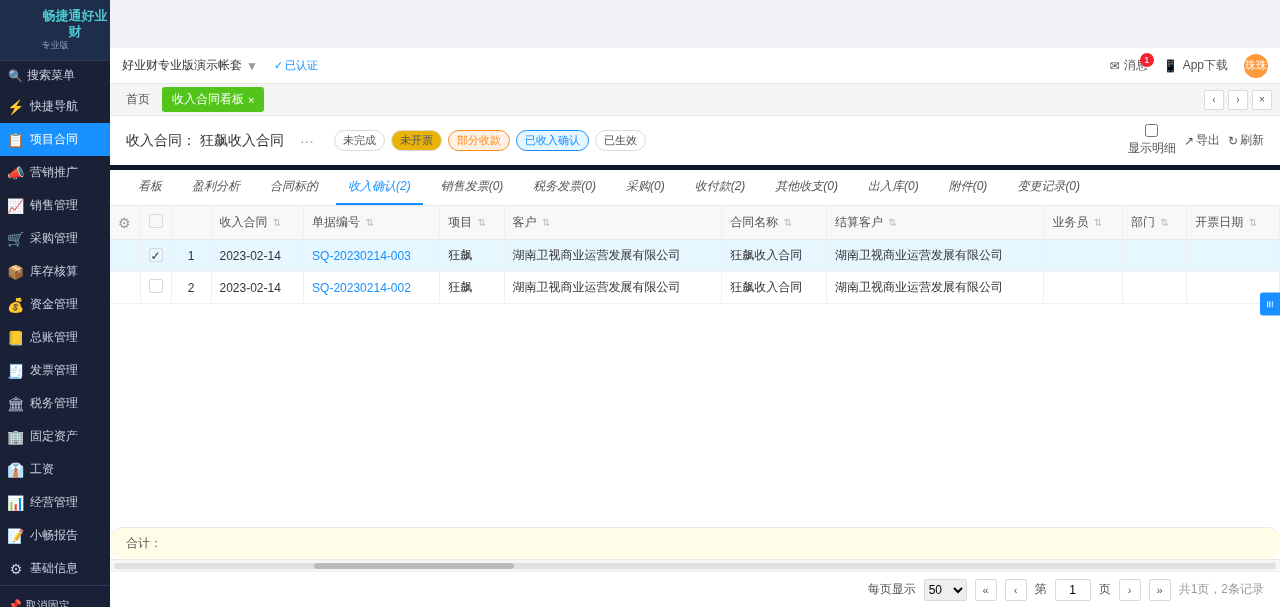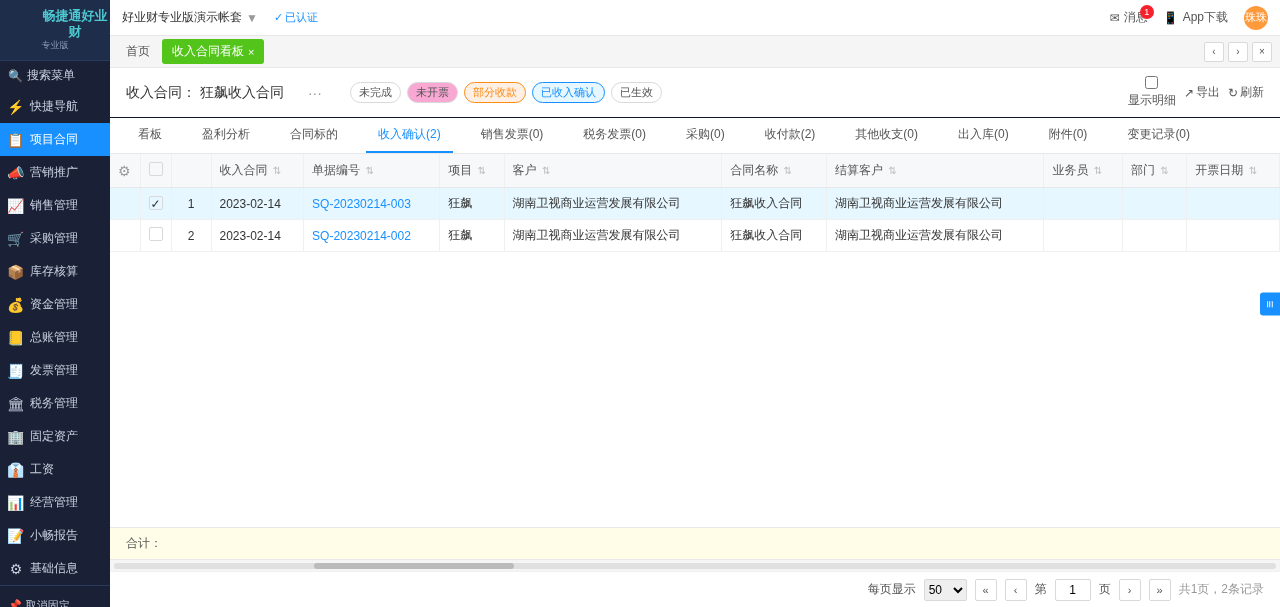--- a/index.html
+++ b/index.html
@@ -11,21 +11,21 @@
     .sidebar-logo-text { color: #4dc8d0; font-size: 13px; font-weight: bold; line-height: 1.2; padding-left: 40px; }
     .sidebar-logo-sub { color: #8a9ab5; font-size: 9px; }
     .sidebar-search { display: flex; align-items: center; padding: 6px 8px; cursor: pointer; color: #c8d0e0; font-size: 12px; }
     .sidebar-nav-item { display: flex; align-items: center; padding: 8px 8px; cursor: pointer; color: #c8d0e0; font-size: 12px; gap: 6px; }
     .sidebar-nav-item.active { background: #1890ff; color: #fff; }
     .sidebar-nav-item .nav-icon { width: 16px; height: 16px; display: flex; align-items: center; justify-content: center; font-size: 14px; }
     .sidebar-bottom { margin-top: auto; border-top: 1px solid #2a3a5c; padding: 6px 0; }
     .sidebar-bottom-item { display: flex; align-items: center; padding: 6px 8px; cursor: pointer; color: #c8d0e0; font-size: 11px; gap: 4px; }
 
     
-    .main { flex: 1; display: flex; flex-direction: column; overflow: hidden; }
+    .main { flex: 1; display: flex; flex-direction: column; overflow: hidden; margin-top: 48px; }
 
     
     .topbar { background: #fff; height: 36px; display: flex; align-items: center; padding: 0 12px; border-bottom: 1px solid #e8e8e8; gap: 8px; }
     .topbar-company { display: flex; align-items: center; gap: 4px; color: #333; font-size: 12px; }
     .topbar-verified { color: #1890ff; font-size: 11px; display: flex; align-items: center; gap: 2px; margin-left: 8px; }
     .topbar-right { margin-left: auto; display: flex; align-items: center; gap: 16px; font-size: 12px; color: #555; }
     .topbar-right-item { display: flex; align-items: center; gap: 4px; cursor: pointer; position: relative; }
     .badge { background: #f5222d; color: #fff; border-radius: 50%; width: 14px; height: 14px; font-size: 9px; display: flex; align-items: center; justify-content: center; position: absolute; top: -4px; right: -6px; }
     .avatar { width: 24px; height: 24px; border-radius: 50%; background: #ff9a3c; display: flex; align-items: center; justify-content: center; color: #fff; font-size: 11px; }
 
@@ -34,54 +34,54 @@
     .tabbar-home { color: #555; font-size: 12px; padding: 4px 8px; cursor: pointer; }
     .tabbar-tab { background: #52c41a; color: #fff; font-size: 12px; padding: 4px 10px; border-radius: 3px; cursor: pointer; display: flex; align-items: center; gap: 4px; }
     .tabbar-tab .close-btn { color: #fff; font-size: 11px; cursor: pointer; }
     .tabbar-nav { margin-left: auto; display: flex; gap: 4px; }
     .tabbar-nav-btn { width: 20px; height: 20px; background: #fff; border: 1px solid #d9d9d9; border-radius: 2px; cursor: pointer; display: flex; align-items: center; justify-content: center; font-size: 10px; color: #555; }
 
     
     .content { flex: 1; overflow: hidden; display: flex; flex-direction: column; background: #fff; margin: 0; }
 
     
-    .page-header { padding: 8px 16px; border-bottom: 1px solid #0f172a; display: flex; align-items: center; gap: 16px; }
+    .page-header { padding: 8px 16px; border-bottom: 5px solid #0f172a; display: flex; align-items: center; gap: 8px; }
     .page-title { font-size: 14px; color: #333; font-weight: 500; }
     .status-btn { padding: 2px 8px; border-radius: 12px; font-size: 11px; border: 1px solid #d9d9d9; cursor: pointer; background: #fff; color: #555; }
     .status-btn.active { background: #fff0e6; color: #fa8c16; border-color: #fa8c16; text-align: right; }
     .status-btn.confirmed { background: #e6f7ff; color: #1890ff; border-color: #1890ff; }
     .status-btn.effective { background: #fff; color: #555; border-color: #d9d9d9; }
     .status-btn.incomplete { background: #fff; color: #555; border-color: #d9d9d9; }
-    .status-btn.uninvoiced { background: #f9a8d4; color: #555; border-color: #d9d9d9; }
+    .status-btn.uninvoiced { background: #eab308; color: #555; border-color: #d9d9d9; }
     .more-btn { color: #999; cursor: pointer; font-size: 14px; }
     .page-right-actions { display: flex; gap: 8px; align-items: center; font-size: 12px; color: #555; }
     .action-btn { display: flex; align-items: center; gap: 2px; cursor: pointer; color: #555; }
 
     
-    .tabs { display: flex; padding: 0 16px; border-bottom: 1px solid #e8e8e8; gap: 16px; }
+    .tabs { display: flex; padding: 0 16px; border-bottom: 1px solid #e8e8e8; gap: 6px; font-style: italic; }
     .tab { padding: 8px 12px; cursor: pointer; font-size: 12px; color: #555; border-bottom: 2px solid transparent; white-space: nowrap; }
     .tab.active { color: #1890ff; border-bottom-color: #1890ff; }
 
     
     .table-area { flex: 1; overflow: auto; display: flex; flex-direction: column; }
     .data-table { width: 100%; border-collapse: collapse; font-size: 12px; }
     .data-table thead tr { background: #f7f8fa; }
     .data-table th { padding: 8px 8px; text-align: left; color: #555; font-weight: normal; border-bottom: 1px solid #e8e8e8; white-space: nowrap; border-right: 1px solid #f0f0f0; position: relative; }
     .data-table th .sort-icon { color: #bbb; font-size: 10px; margin-left: 2px; }
     .data-table td { padding: 7px 8px; color: #333; border-bottom: 1px solid #f0f0f0; border-right: 1px solid #f0f0f0; white-space: nowrap; }
     .data-table tr.row-selected { background: #e6f7ff; }
     .link-text { color: #1890ff; cursor: pointer; text-decoration: none; }
     .col-num { width: 40px; text-align: center; }
     .col-check { width: 30px; text-align: center; }
     .col-settings { width: 30px; text-align: center; }
     .settings-icon { color: #999; cursor: pointer; font-size: 14px; }
     .checkbox { width: 14px; height: 14px; border: 1px solid #d9d9d9; border-radius: 2px; display: inline-block; cursor: pointer; }
 
     
-    .table-footer { background: #fffde7; padding: 6px 16px; border-top: 1px solid #e8e8e8; font-size: 12px; color: #555; display: flex; align-items: center; gap: 8px; min-height: 32px; }
+    .table-footer { background: #fffde7; padding: 6px 16px; border-top: 1px solid #e8e8e8; font-size: 12px; color: #555; display: flex; align-items: center; gap: 8px; min-height: 32px; border-radius: 12px; }
 
     
     .scrollbar-area { height: 12px; background: #f5f5f5; border-top: 1px solid #e8e8e8; display: flex; align-items: center; padding: 0 4px; }
     .scrollbar-track { flex: 1; height: 6px; background: #e0e0e0; border-radius: 3px; position: relative; }
     .scrollbar-thumb { width: 200px; height: 6px; background: #bbb; border-radius: 3px; position: absolute; left: 200px; }
 
     
     .pagination { height: 36px; display: flex; align-items: center; justify-content: flex-end; padding: 0 16px; gap: 8px; border-top: 1px solid #f0f0f0; font-size: 12px; color: #555; background: #fff; }
     .page-size-select { border: 1px solid #d9d9d9; border-radius: 2px; padding: 2px 0; font-size: 12px; }
     .page-nav-btn { width: 22px; height: 22px; border: 1px solid #d9d9d9; border-radius: 2px; cursor: pointer; display: flex; align-items: center; justify-content: center; font-size: 11px; color: #555; background: #fff; }

